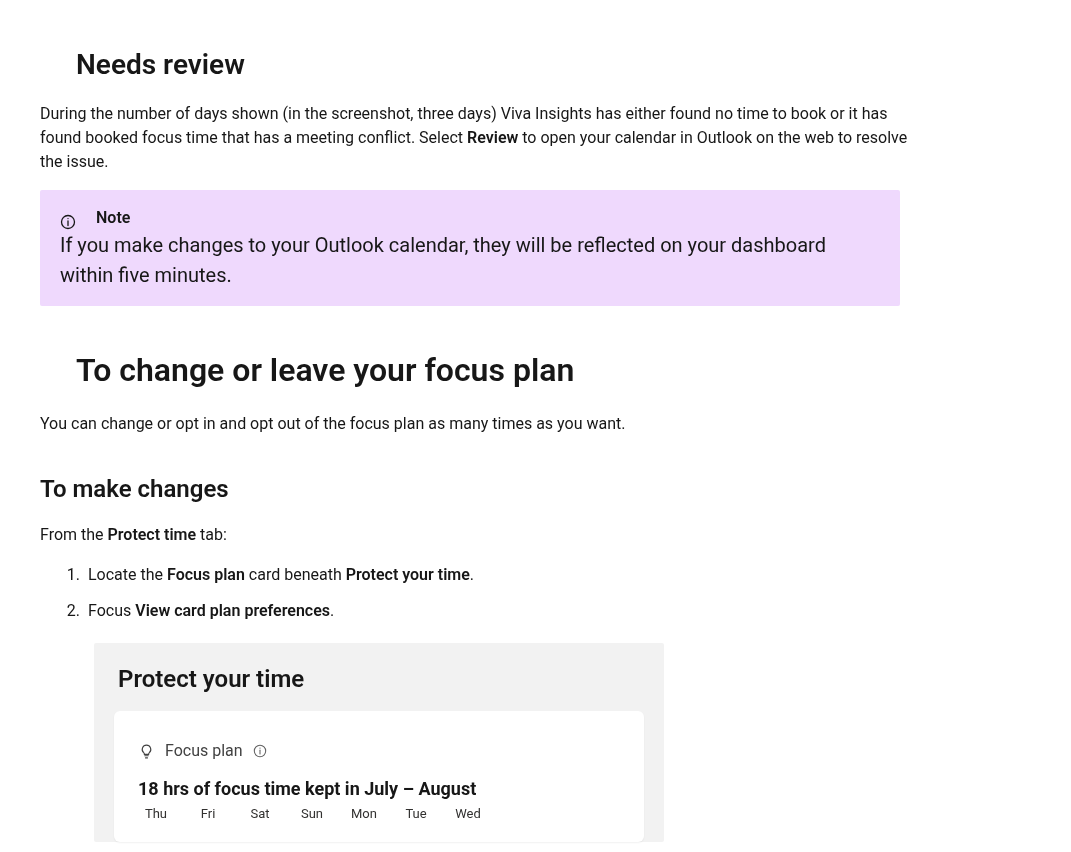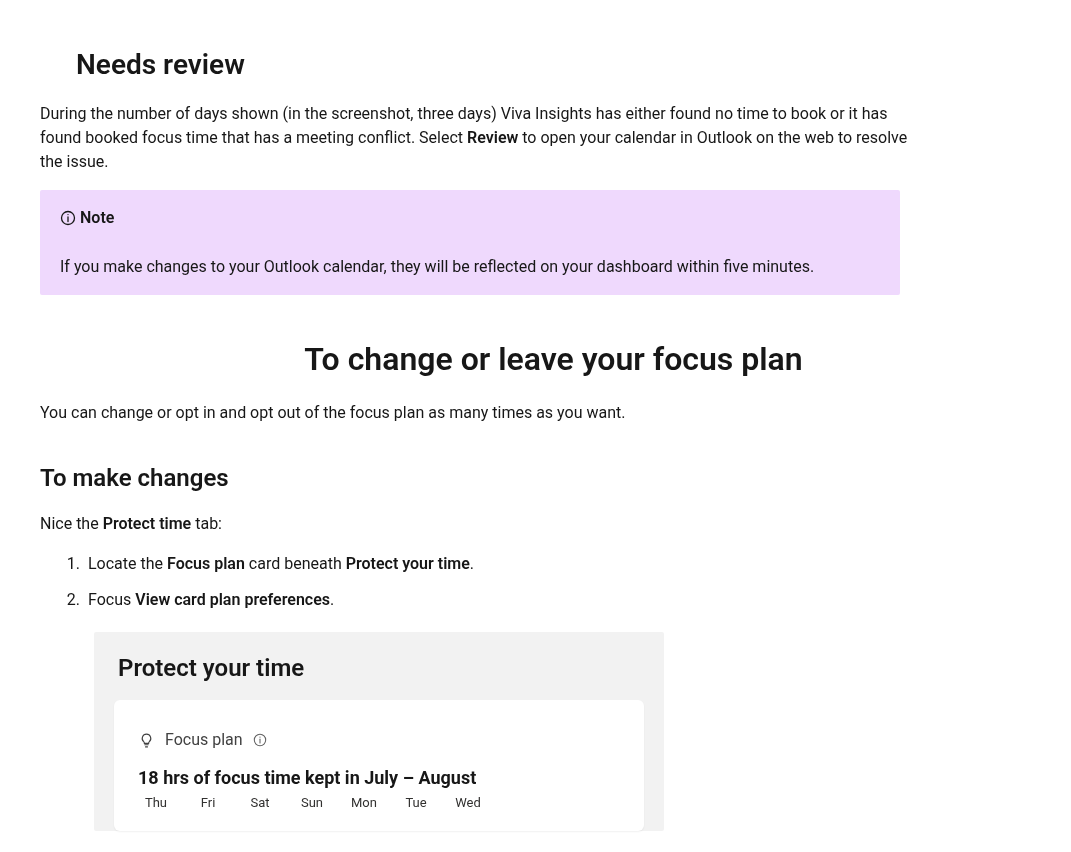--- a/index.html
+++ b/index.html
@@ -20,21 +20,20 @@
       font-weight: 600;
       margin-bottom: 16px;
       margin-top: 24px;
       margin-left: 36px;
     }
     h2.large {
       font-size: 32px;
       font-weight: 600;
       margin-top: 40px;
       margin-bottom: 18px;
-      text-align: center;
     }
     h3 {
       font-size: 24px;
       font-weight: 600;
       margin-top: 35px;
       margin-bottom: 16px;
     }
     p {
       margin-bottom: 16px;
       max-width: 880px;
@@ -45,33 +44,33 @@
     .note-box {
       background: #efd9fd;
       padding: 16px 20px;
       margin-top: 8px;
       margin-bottom: 20px;
       max-width: 860px;
       border-radius: 2px;
     }
     .note-header {
       display: flex;
-      align-items: center;
-      gap: 4px;
-      font-weight: 600;
-      margin-bottom: 25px;
+      align-items: flex-end;
+      gap: 20px;
+      font-weight: 600;
+      margin-bottom: 0;
       font-size: 16px;
     }
     .note-icon svg {
       width: 16px;
       height: 16px;
       display: block;
     }
     .note-body {
-      font-size: 16px;
+      font-size: 20px;
     }
     ol {
       padding-left: 44px;
       margin-top: 2px;
       margin-bottom: 20px;
     }
     ol li {
       margin-bottom: 12px;
       padding-left: 4px;
     }
@@ -154,21 +153,21 @@
   <div class="note-body">If you make changes to your Outlook calendar, they will be reflected on your dashboard within five minutes.</div>
 </div>
 
 <h2 class="large">To change or leave your focus plan</h2>
 
 <p>You can change or opt in and opt out of the focus plan as many times as you want.</p>
 
 <h3>To make changes</h3>
 
 <p>
-  <span>Nice the </span><strong>Protect time</strong><span> tab:</span>
+  <span>From the </span><strong>Protect time</strong><span> tab:</span>
 </p>
 
 <ol>
   <li>
     <span>Locate the </span><strong>Focus plan</strong><span> card beneath </span><strong>Protect your time</strong><span>.</span>
   </li>
   <li>
     <span>Focus </span><strong>View card plan preferences</strong><span>.</span>
   </li>
 </ol>

